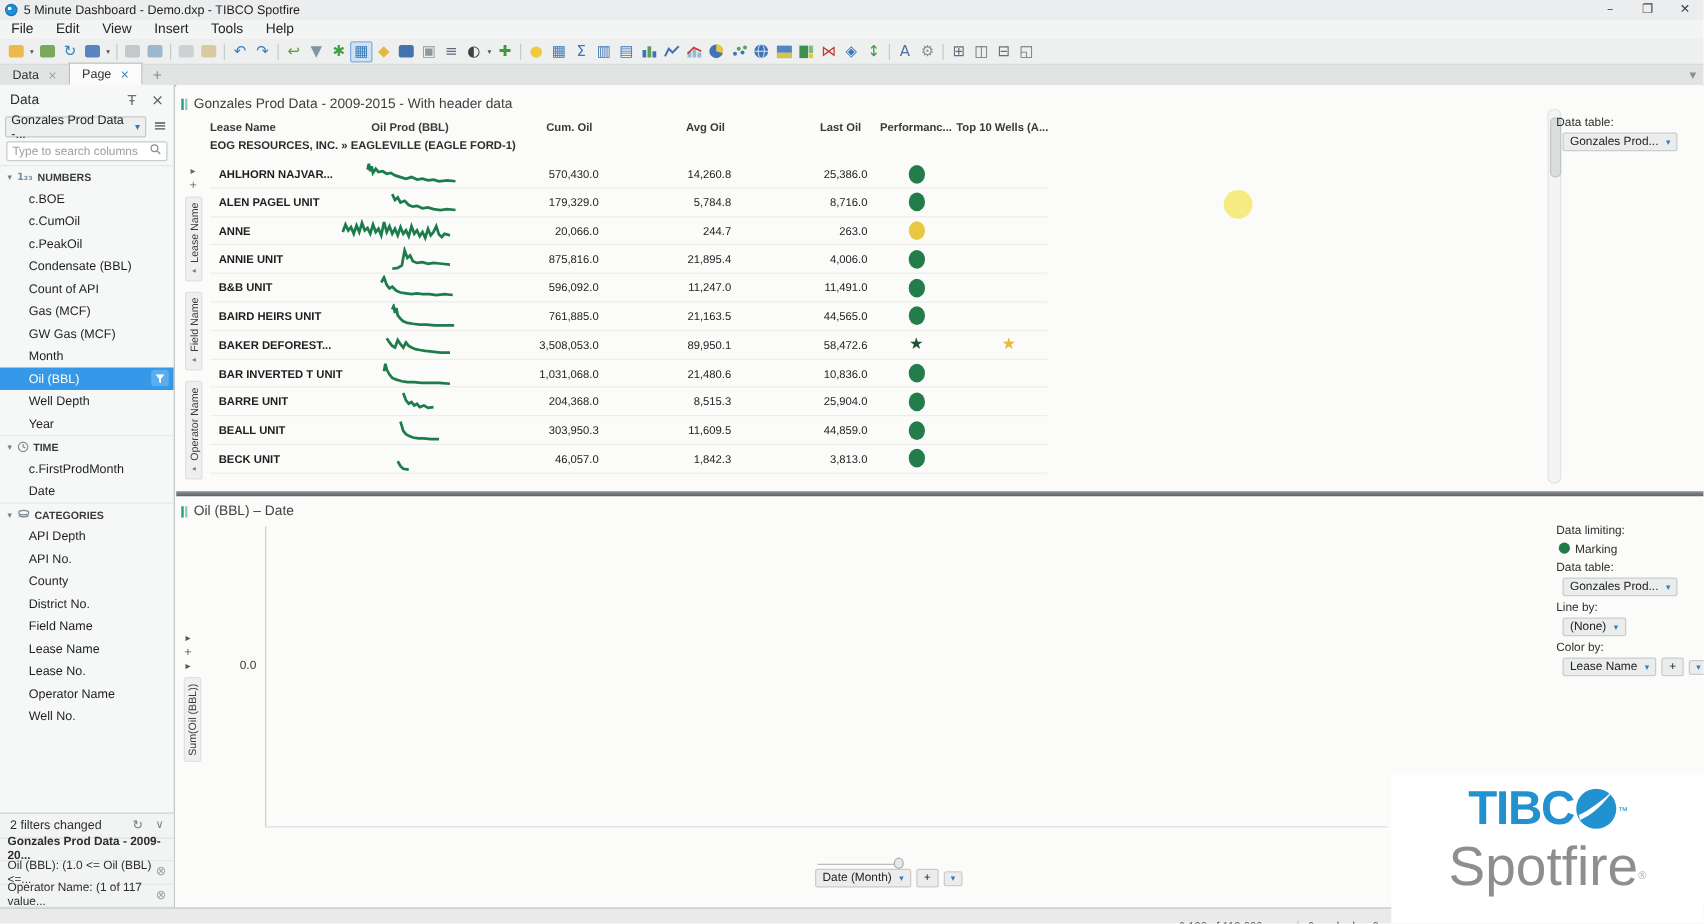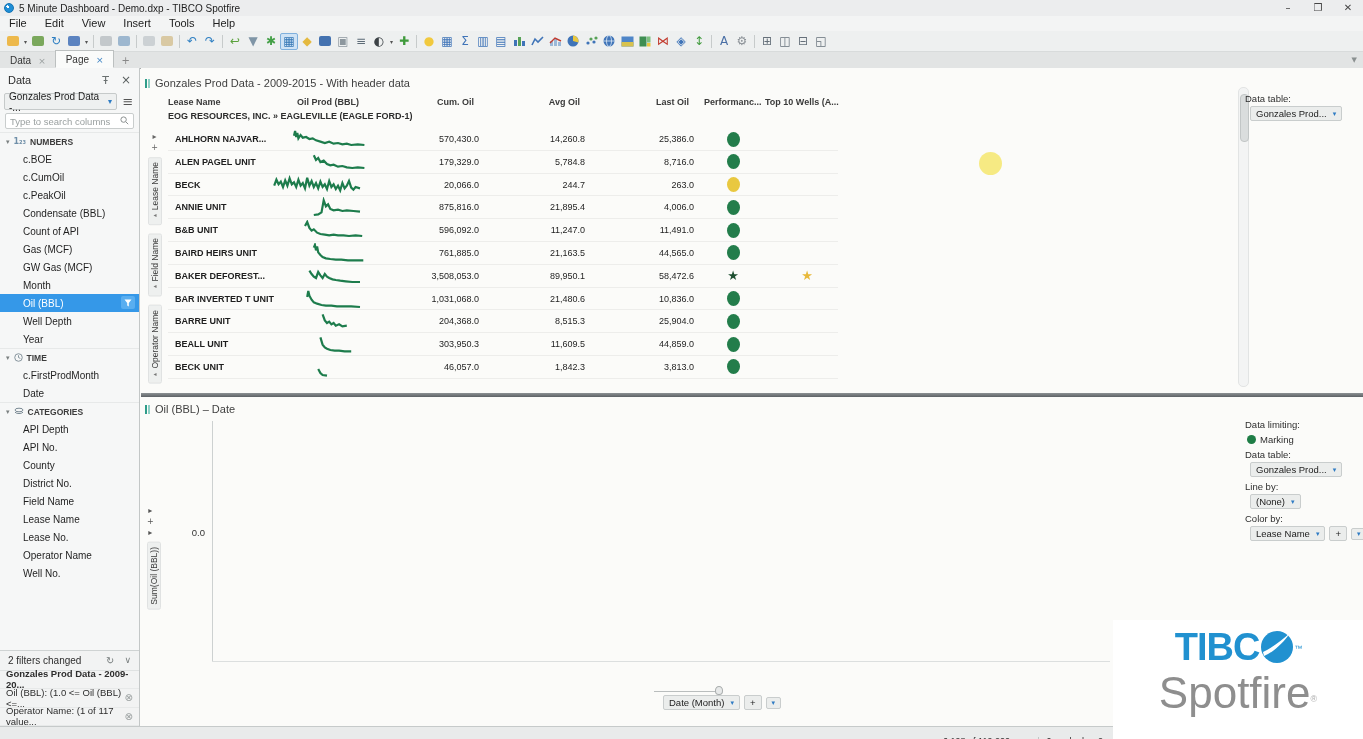--- a/index.html
+++ b/index.html
@@ -539,21 +539,21 @@
             </div>
             <div class="tv-cell tv-num" style="left: 221px; width: 90px;">179,329.0</div>
             <div class="tv-cell tv-num" style="left: 327px; width: 90px;">5,784.8</div>
             <div class="tv-cell tv-num" style="left: 436px; width: 90px;">8,716.0</div>
             <div class="tv-cell tv-perf" style="left: 540px; width: 50px;">
               <span class="dotmark" style="background: rgb(35, 125, 75);"></span>
             </div>
             <div class="tv-cell tv-perf" style="left: 614px; width: 50px;"></div>
           </div>
           <div class="tv-row">
-            <div class="tv-cell tv-lease">BECK</div>
+            <div class="tv-cell tv-lease">ANNE</div>
             <div class="tv-cell tv-spark">
               <svg width="110" height="20" viewBox="0 0 100 30" preserveAspectRatio="none">
                 <polyline points="2,16 4,7 6,14 8,10 10,18 12,8 14,16 16,5 18,14 20,11 22,18 24,7 26,16 28,12 30,20 32,4 34,16 36,9 38,18 40,12 42,20 44,10 46,18 48,14 50,21 52,9 54,18 56,14 58,21 60,16 62,23 64,12 66,20 68,16 70,9 72,19 74,22 76,18 80,20" fill="none" stroke="#1d7c4c" stroke-width="2.2" vector-effect="non-scaling-stroke"></polyline>
               </svg>
             </div>
             <div class="tv-cell tv-num" style="left: 221px; width: 90px;">20,066.0</div>
             <div class="tv-cell tv-num" style="left: 327px; width: 90px;">244.7</div>
             <div class="tv-cell tv-num" style="left: 436px; width: 90px;">263.0</div>
             <div class="tv-cell tv-perf" style="left: 540px; width: 50px;">
               <span class="dotmark" style="background: rgb(233, 200, 64);"></span>
@@ -737,21 +737,21 @@
       <div class="cv-ylabel">
         <span class="vlabel" style="margin:0;">
           <span>Sum(Oil (BBL))</span>
         </span>
       </div>
       <div class="cv-xsel">
         <div class="cv-slider">
           <div class="track"></div>
           <div class="handle"></div>
         </div>
-        <div class="chip-row" style="margin-left:11px;">
+        <div class="chip-row" style="margin-left:0;">
           <span class="chip">
             <span>Date (Month)</span>
             <span class="arrow glyph">▾</span>
           </span>
           <span class="chip">+</span>
           <span class="chip">
               <span class="arrow glyph">▾</span>
             </span>
         </div>
       </div>

